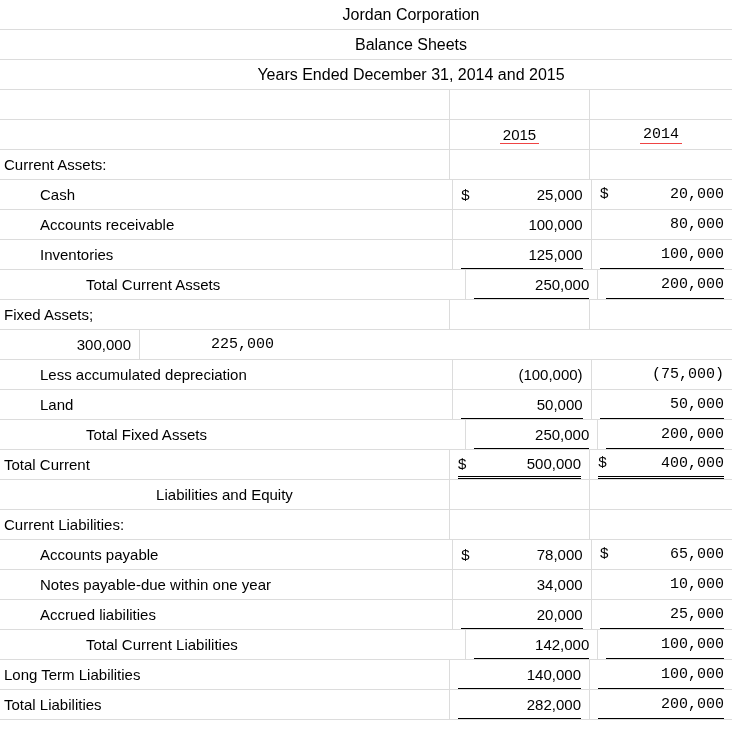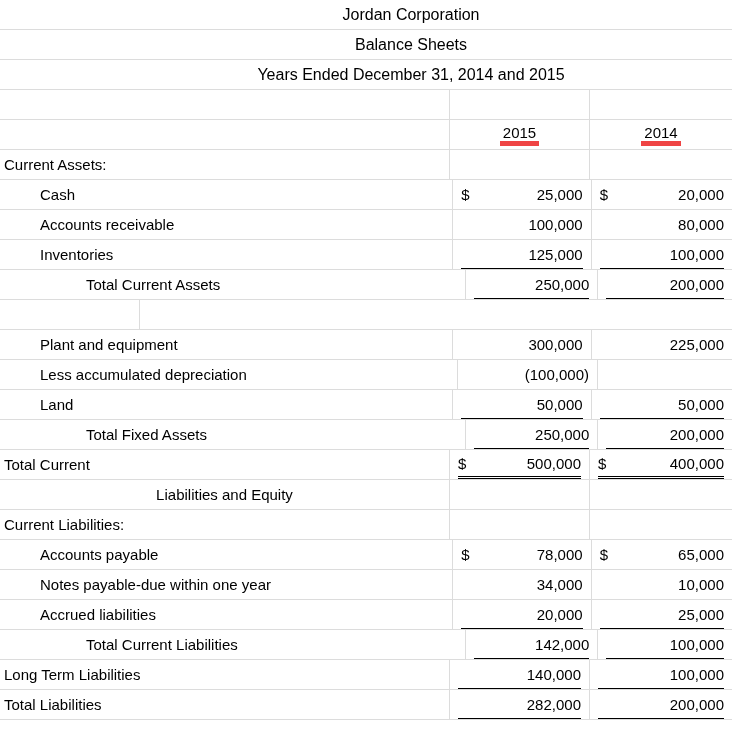--- a/index.html
+++ b/index.html
@@ -39,23 +39,23 @@
     border-right: 1px solid #dcdcdc;
     padding-left: 4px;
   }
   .label-cell.ind1 { padding-left: 32px; margin-left: 8px; }
   .label-cell.ind2 { padding-left: 46px; margin-left: 40px; }
   .label-cell.center { justify-content: center; padding-left: 0; }
   .val-cell {
     width: 140px;
     border-right: 1px solid #dcdcdc;
   }
-  .val-cell.last { width: 142px; border-right: none; }
+  .val-cell.last { width: 142px; border-right: none; font-family: Liberation Mono, monospace; }
   .val-cell.center { justify-content: center; }
-  .year { border-bottom: 5px solid #ef4444; padding: 0 3px; }
+  .year { border-bottom: 1px solid #ef4444; padding: 0 3px; }
   .vwrap {
     flex: 1;
     height: 100%;
     margin: 0 8px;
     display: flex;
     align-items: center;
     justify-content: space-between;
   }
   .vwrap.u1 { border-bottom: 1px solid #000; }
   .vwrap.u2 { border-bottom: 3px double #000; }
@@ -147,44 +147,50 @@
         </div>
       </div>
       <div class="cell val-cell last">
         <div class="vwrap u1">
           <span class="dollar"></span>
           <span class="num">200,000</span>
         </div>
       </div>
     </div>
     <div class="row">
-      <div class="cell val-cell"></div>
-      <div class="cell val-cell last"></div>
-    </div>
-    <div class="row">
-      <div class="cell label-cell ind1">Plant and equipment</div>
+      <div class="cell label-cell ind0">Fixed Assets;</div>
+      <div class="cell val-cell"></div>
+      <div class="cell val-cell last"></div>
+    </div>
+    <div class="row">
       <div class="cell val-cell">
         <div class="vwrap">
           <span class="dollar"></span>
           <span class="num">300,000</span>
         </div>
       </div>
       <div class="cell val-cell last">
         <div class="vwrap">
           <span class="dollar"></span>
           <span class="num">225,000</span>
         </div>
       </div>
     </div>
     <div class="row">
       <div class="cell label-cell ind1">Less accumulated depreciation</div>
       <div class="cell val-cell">
         <div class="vwrap">
           <span class="dollar"></span>
           <span class="num">(100,000)</span>
+        </div>
+      </div>
+      <div class="cell val-cell last">
+        <div class="vwrap">
+          <span class="dollar"></span>
+          <span class="num">(75,000)</span>
         </div>
       </div>
     </div>
     <div class="row">
       <div class="cell label-cell ind1">Land</div>
       <div class="cell val-cell">
         <div class="vwrap u1">
           <span class="dollar"></span>
           <span class="num">50,000</span>
         </div>

